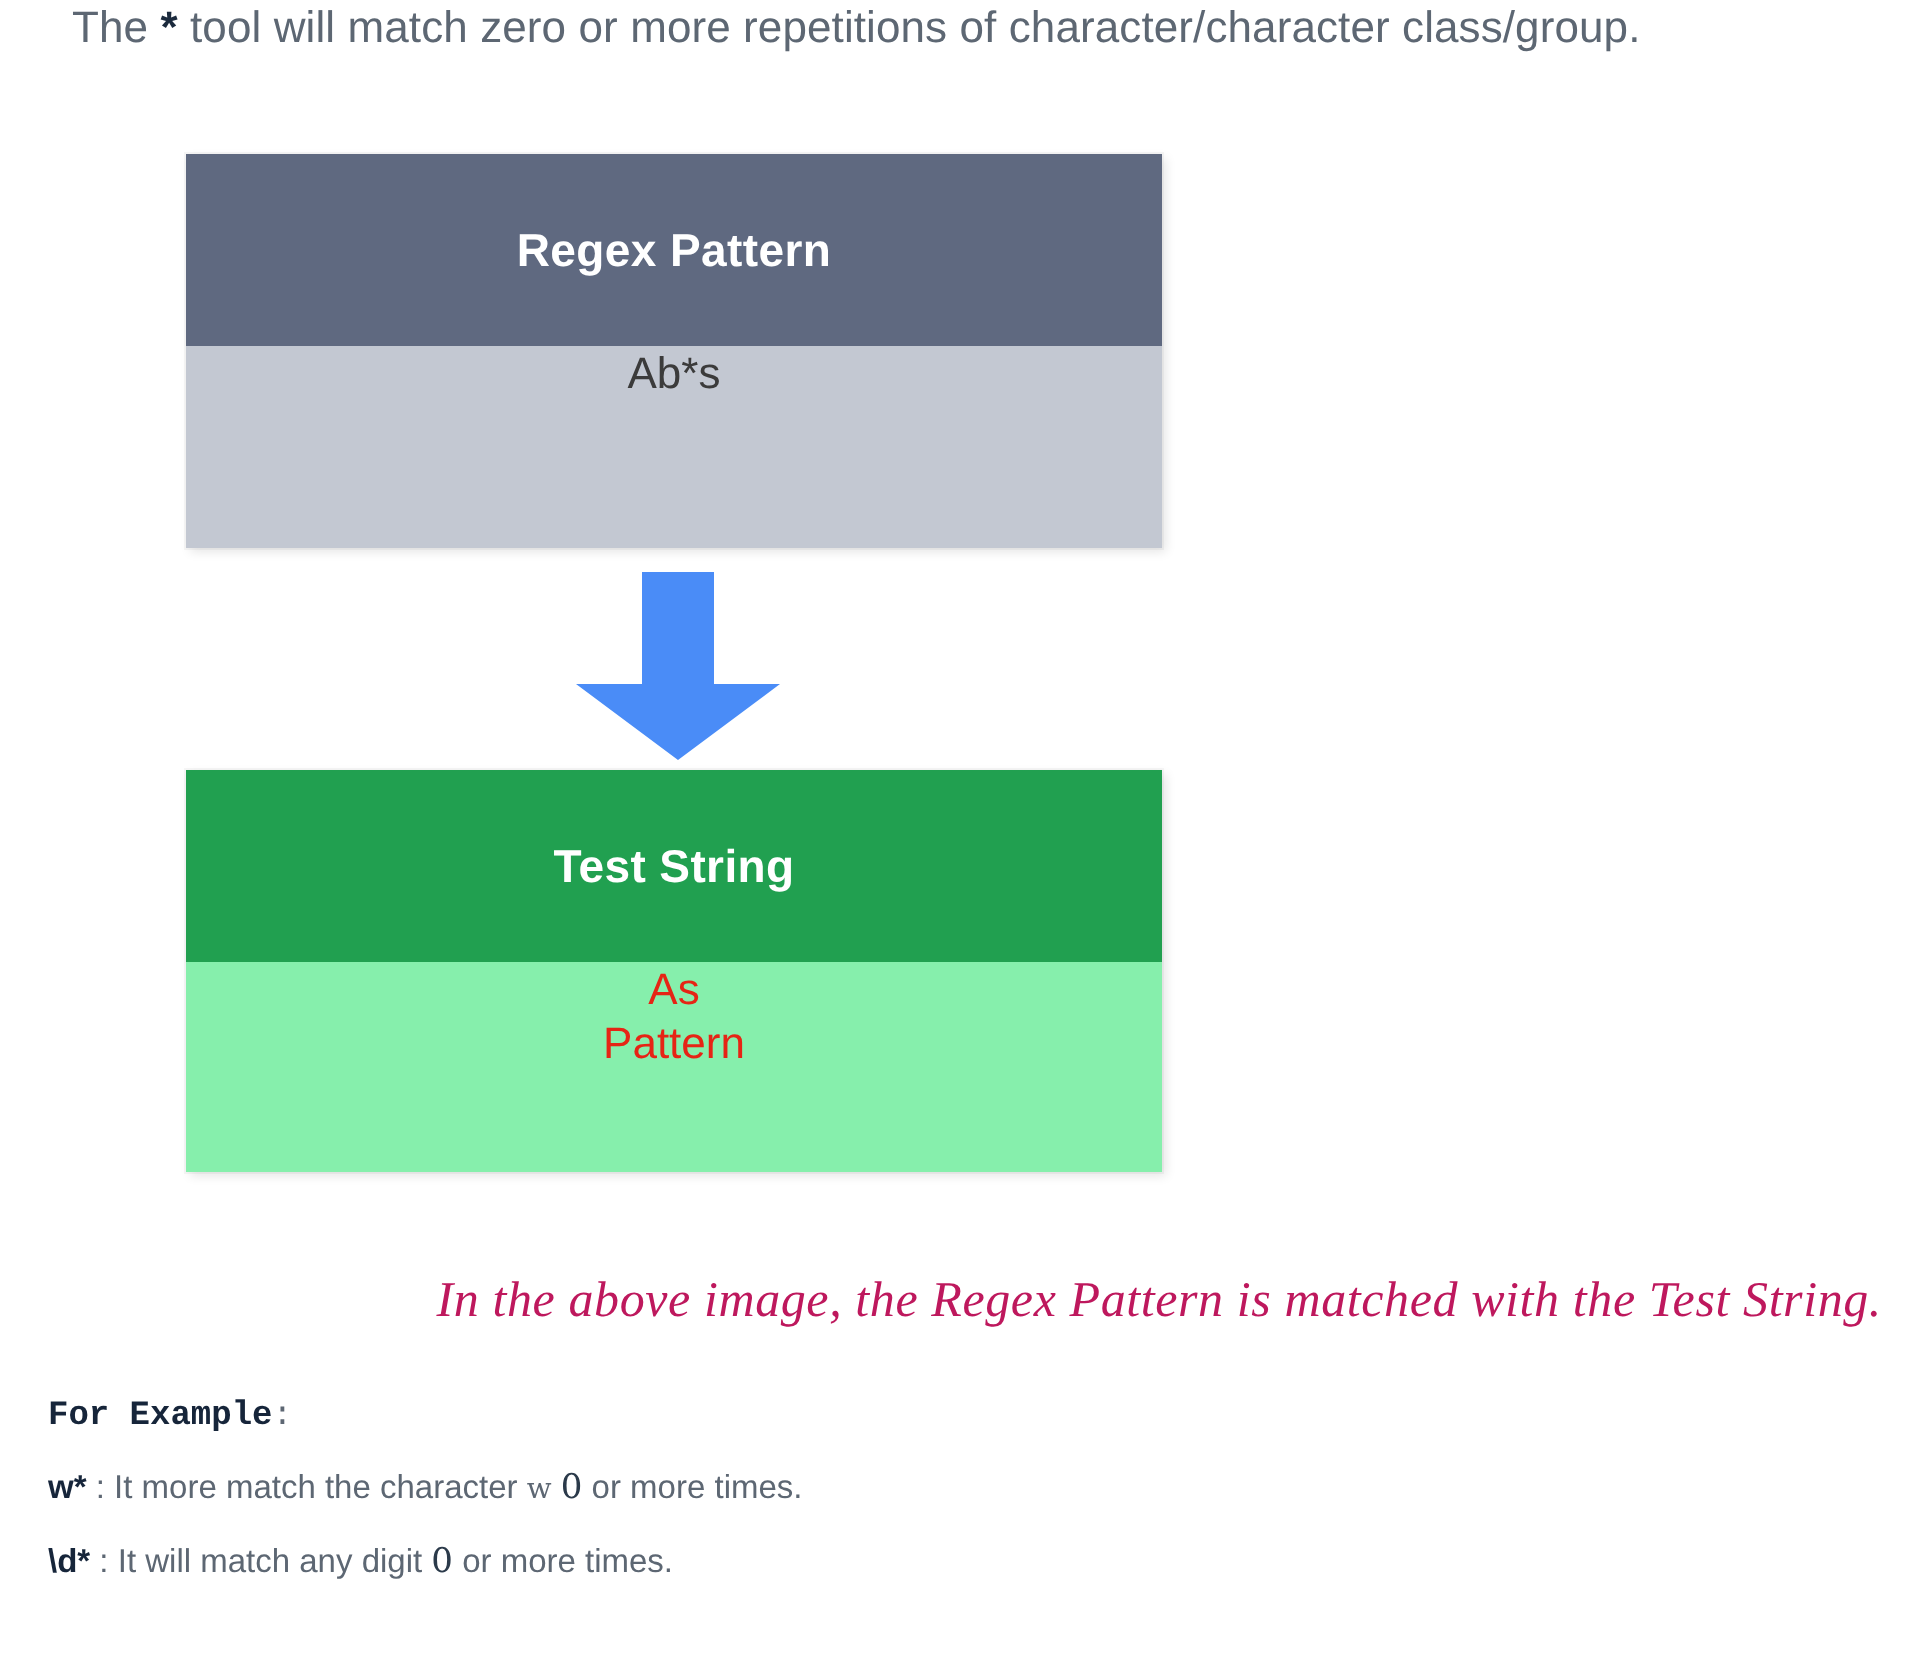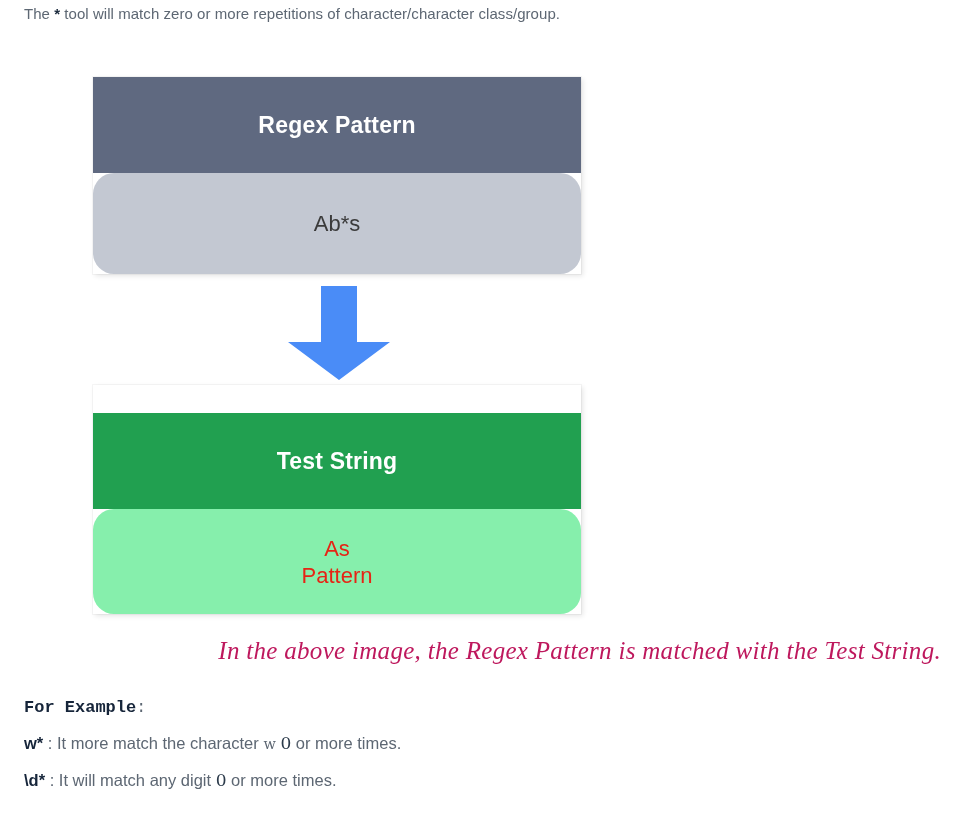--- a/index.html
+++ b/index.html
@@ -12,23 +12,23 @@
     height: 840px;
     position: relative;
     font-family: "Liberation Sans", sans-serif;
     -webkit-font-smoothing: antialiased;
     overflow: hidden;
   }
 
   
   .intro {
     position: absolute;
-    left: 24px;
+    left: 36px;
     top: 3px;
-    font-size: 15px;
+    font-size: 22px;
     line-height: 22px;
     color: #5d6773;
     letter-spacing: 0.05px;
     white-space: nowrap;
     text-align: right;
   }
   .intro b {
     color: #1b2a3d;
     font-weight: bold;
   }
@@ -55,38 +55,37 @@
     justify-content: center;
     color: #ffffff;
     font-weight: bold;
     font-size: 23px;
     letter-spacing: 0.2px;
   }
   .card-body {
     display: flex;
     flex-direction: column;
     align-items: center;
-    justify-content: center;
-    border-radius: 21px;
+    justify-content: flex-start;
   }
 
   
   .card-pattern { top: 7px; }
   .card-pattern .card-head { background: #5f6980; }
   .card-pattern .card-body {
     background: #c3c8d2;
     height: 101px;
     color: #3b3b3b;
     font-size: 22px;
   }
   .pattern-value { line-height: 28px; }
 
   
   .card-test { top: 315px; }
-  .card-test .card-head { background: #21a050; margin-top: 28px; }
+  .card-test .card-head { background: #21a050; }
   .card-test .card-body {
     background: #86efac;
     height: 105px;
     color: #e62415;
     font-size: 22px;
   }
   .test-line { line-height: 27px; }
 
   
   .arrow {

